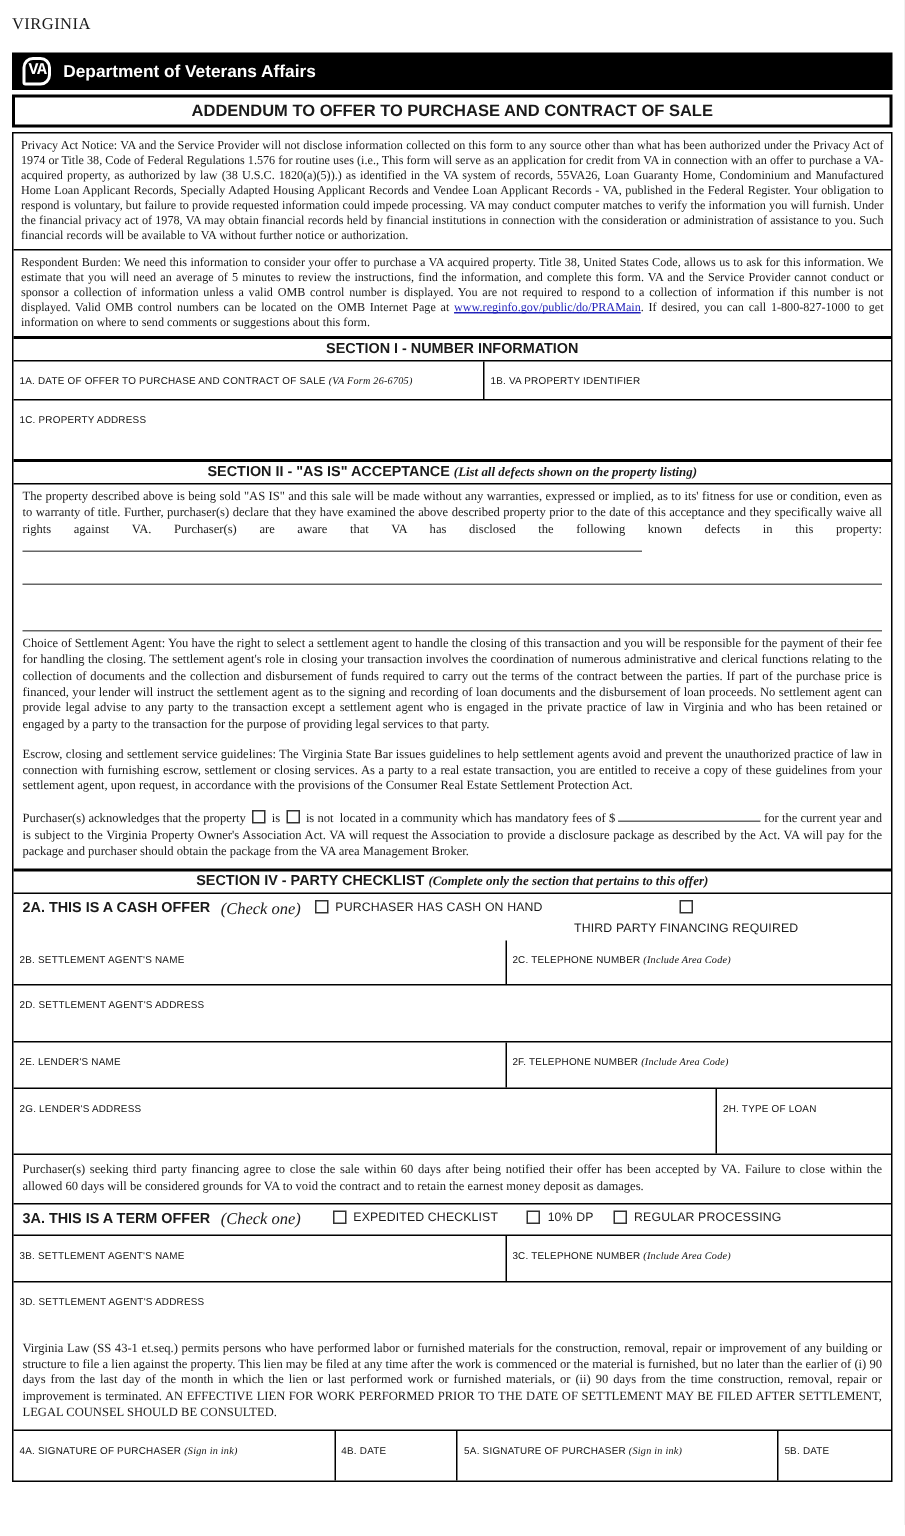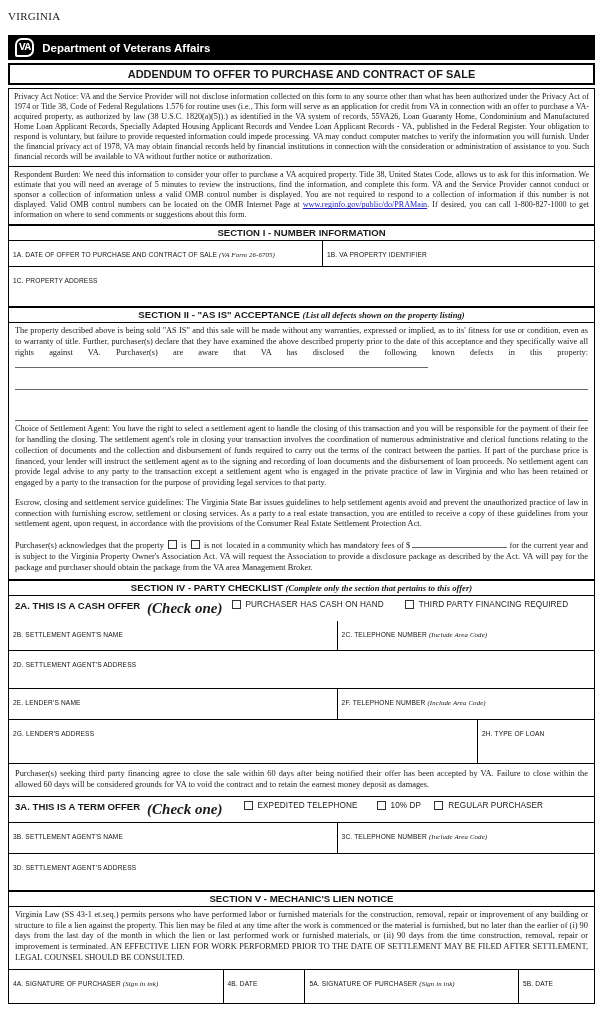--- a/index.html
+++ b/index.html
@@ -44,21 +44,21 @@
   .flabel .fnote { font-family:"Liberation Serif", serif; font-style:italic; font-size:6.8px; }
   .body-para { padding:3px 6px; font-size:8.4px; line-height:1.28; text-align:justify; }
   .fill-line { display:inline-block; border-bottom:1px solid #666; height:9px; vertical-align:baseline; }
   .uline { border-bottom:1px solid #666; height:16px; margin:0 6px; }
   .uline:last-of-type { margin-bottom:6px; }
   .checkrow {
     display:flex; align-items:flex-start; gap:7px; padding:4px 6px;
     font-family:"Liberation Sans", sans-serif;
   }
   .checkrow .big { font-weight:bold; font-size:9.6px; }
-  .checkrow .cnote { font-family:"Liberation Serif", serif; font-style:italic; font-weight:bold; font-size:15px; }
+  .checkrow .cnote { font-family:"Liberation Serif", serif; font-style:italic; font-weight:normal; font-size:11px; }
   .cb { width:9px; height:9px; border:1px solid #333; display:inline-block; flex:none; background:#fff; }
   .cb-inline { width:9px; height:9px; border:1px solid #333; display:inline-block; vertical-align:-1px; margin:0 2px; background:#fff; }
   .opt { font-size:8.2px; letter-spacing:0.1px; display:flex; align-items:center; gap:5px; }
   .sig-cell { position:relative; }
 </style>
 </head>
 <body>
 
 <div class="page">
 
@@ -129,21 +129,21 @@
       <span>SECTION IV - PARTY CHECKLIST</span>
       <span class="note">(Complete only the section that pertains to this offer)</span>
     </div>
     <div class="checkrow">
       <span class="big">2A. THIS IS A CASH OFFER</span>
       <span class="cnote">(Check one)</span>
       <span class="opt" style="margin-left:2px;">
         <span class="cb"></span>
         <span>PURCHASER HAS CASH ON HAND</span>
       </span>
-      <span class="opt" style="margin-left:14px;">
+      <span class="opt" style="margin-left:14px;flex-direction:column;">
         <span class="cb"></span>
         <span>THIRD PARTY FINANCING REQUIRED</span>
       </span>
     </div>
     <div class="frow" style="min-height:29px;">
       <div class="fcell" style="width:56%;">
         <span class="flabel">2B. SETTLEMENT AGENT'S NAME</span>
       </div>
       <div class="fcell" style="width:44%;">
         <span class="flabel"><span>2C. TELEPHONE NUMBER</span>&nbsp;<span class="fnote">(Include Area Code)</span></span>
@@ -169,48 +169,45 @@
       <div class="fcell" style="width:20%;">
         <span class="flabel">2H. TYPE OF LOAN</span>
       </div>
     </div>
     <div class="body-para bt-thin" style="padding-top:5px; padding-bottom:5px;">Purchaser(s) seeking third party financing agree to close the sale within 60 days after being notified their offer has been accepted by VA. Failure to close within the allowed 60 days will be considered grounds for VA to void the contract and to retain the earnest money deposit as damages.</div>
     <div class="checkrow bt-thin">
       <span class="big">3A. THIS IS A TERM OFFER</span>
       <span class="cnote">(Check one)</span>
       <span class="opt" style="margin-left:14px;">
         <span class="cb"></span>
-        <span>EXPEDITED TELEPHONE</span>
+        <span>EXPEDITED CHECKLIST</span>
       </span>
       <span class="opt" style="margin-left:12px;">
         <span class="cb"></span>
         <span>10% DP</span>
       </span>
       <span class="opt" style="margin-left:6px;">
         <span class="cb"></span>
-        <span>REGULAR PURCHASER</span>
+        <span>REGULAR PROCESSING</span>
       </span>
     </div>
     <div class="frow bt-thin" style="min-height:31px; border-top:1px solid #000;">
       <div class="fcell" style="width:56%;">
         <span class="flabel">3B. SETTLEMENT AGENT'S NAME</span>
       </div>
       <div class="fcell" style="width:44%;">
         <span class="flabel"><span>3C. TELEPHONE NUMBER</span>&nbsp;<span class="fnote">(Include Area Code)</span></span>
       </div>
     </div>
     <div class="frow" style="min-height:37px;">
       <div class="fcell" style="width:100%;">
         <span class="flabel">3D. SETTLEMENT AGENT'S ADDRESS</span>
       </div>
     </div>
 
-    <div class="shead">
-      <span>SECTION V - MECHANIC'S LIEN NOTICE</span>
-    </div>
     <div class="body-para" style="padding-bottom:5px;">Virginia Law (SS 43-1 et.seq.) permits persons who have performed labor or furnished materials for the construction, removal, repair or improvement of any building or structure to file a lien against the property. This lien may be filed at any time after the work is commenced or the material is furnished, but no later than the earlier of (i) 90 days from the last day of the month in which the lien or last performed work or furnished materials, or (ii) 90 days from the time construction, removal, repair or improvement is terminated. AN EFFECTIVE LIEN FOR WORK PERFORMED PRIOR TO THE DATE OF SETTLEMENT MAY BE FILED AFTER SETTLEMENT, LEGAL COUNSEL SHOULD BE CONSULTED.</div>
 
     <div class="frow" style="min-height:34px; border-top:1px solid #000;">
       <div class="fcell sig-cell" style="width:36.5%;">
         <span class="flabel"><span>4A. SIGNATURE OF PURCHASER</span>&nbsp;<span class="fnote">(Sign in ink)</span></span>
       </div>
       <div class="fcell" style="width:14%;">
         <span class="flabel">4B. DATE</span>
       </div>
       <div class="fcell sig-cell" style="width:36.5%;">

